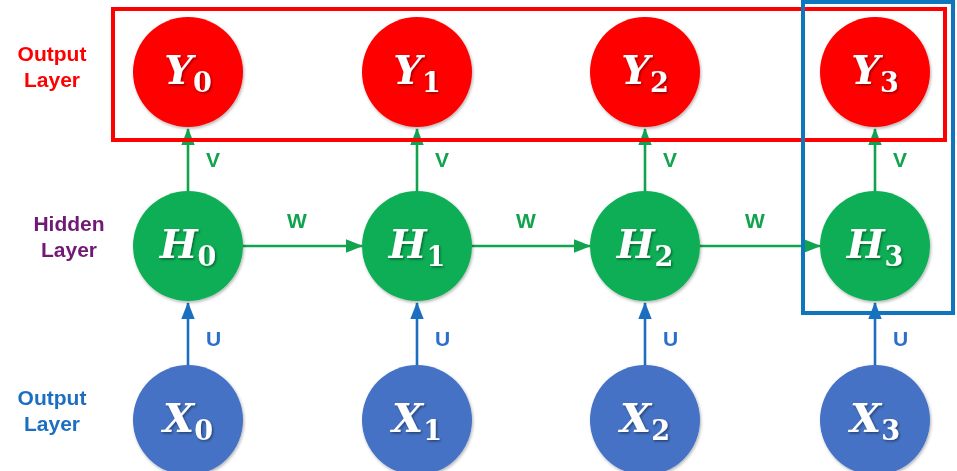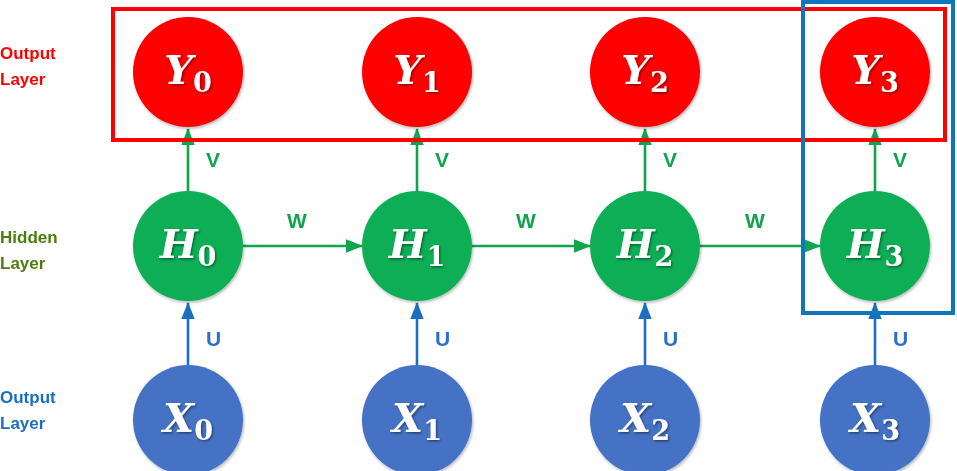--- a/index.html
+++ b/index.html
@@ -18,30 +18,30 @@
     background: #ffffff;
   }
   #stage svg {
     position: absolute;
     left: 0;
     top: 0;
   }
   .layer-label {
     position: absolute;
     font-weight: bold;
-    font-size: 17px;
+    font-size: 21px;
     line-height: 26px;
-    text-align: left;
+    text-align: center;
     width: 104px;
     left: 0;
     letter-spacing: 0px;
   }
   .layer-label .l2 { display: block; }
   #label-output { color: #FF0000; top: 41px; }
-  #label-hidden { color: #4d7c0f; top: 225px; }
+  #label-hidden { color: #701a75; top: 211px; margin-left: 17px; }
   #label-input  { color: #1C6FC0; top: 385px; }
 
   .node-text {
     font-family: "DejaVu Serif", serif;
     font-weight: bold;
     font-style: italic;
     fill: #ffffff;
   }
   .node-main { font-size: 40px; }
   .node-sub  { font-size: 27px; font-style: normal; }

